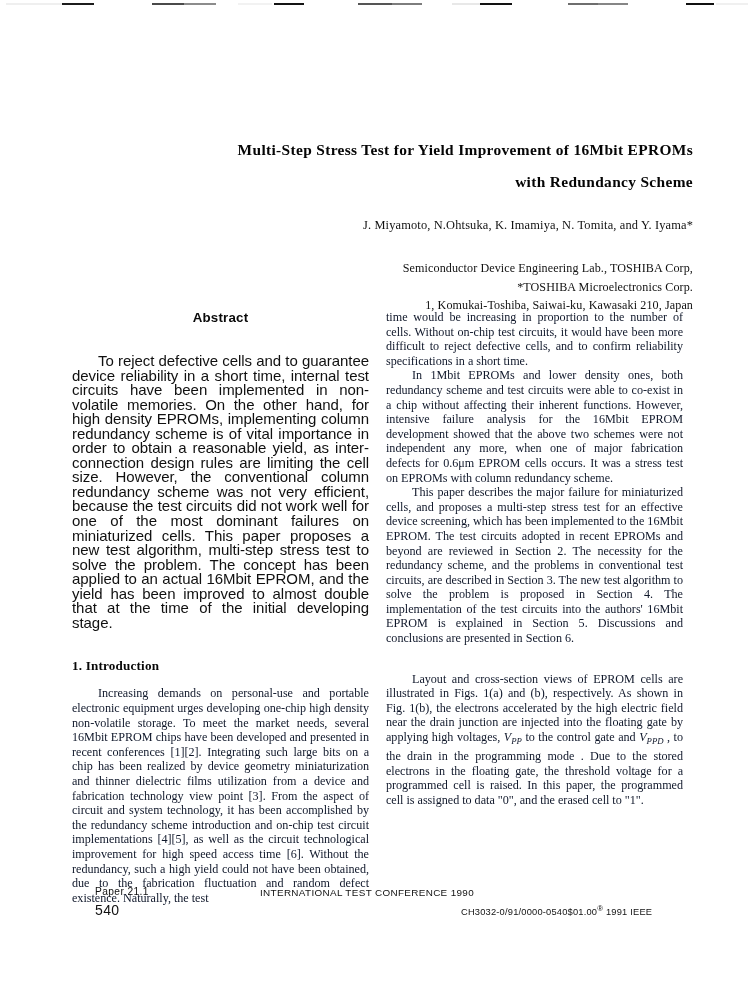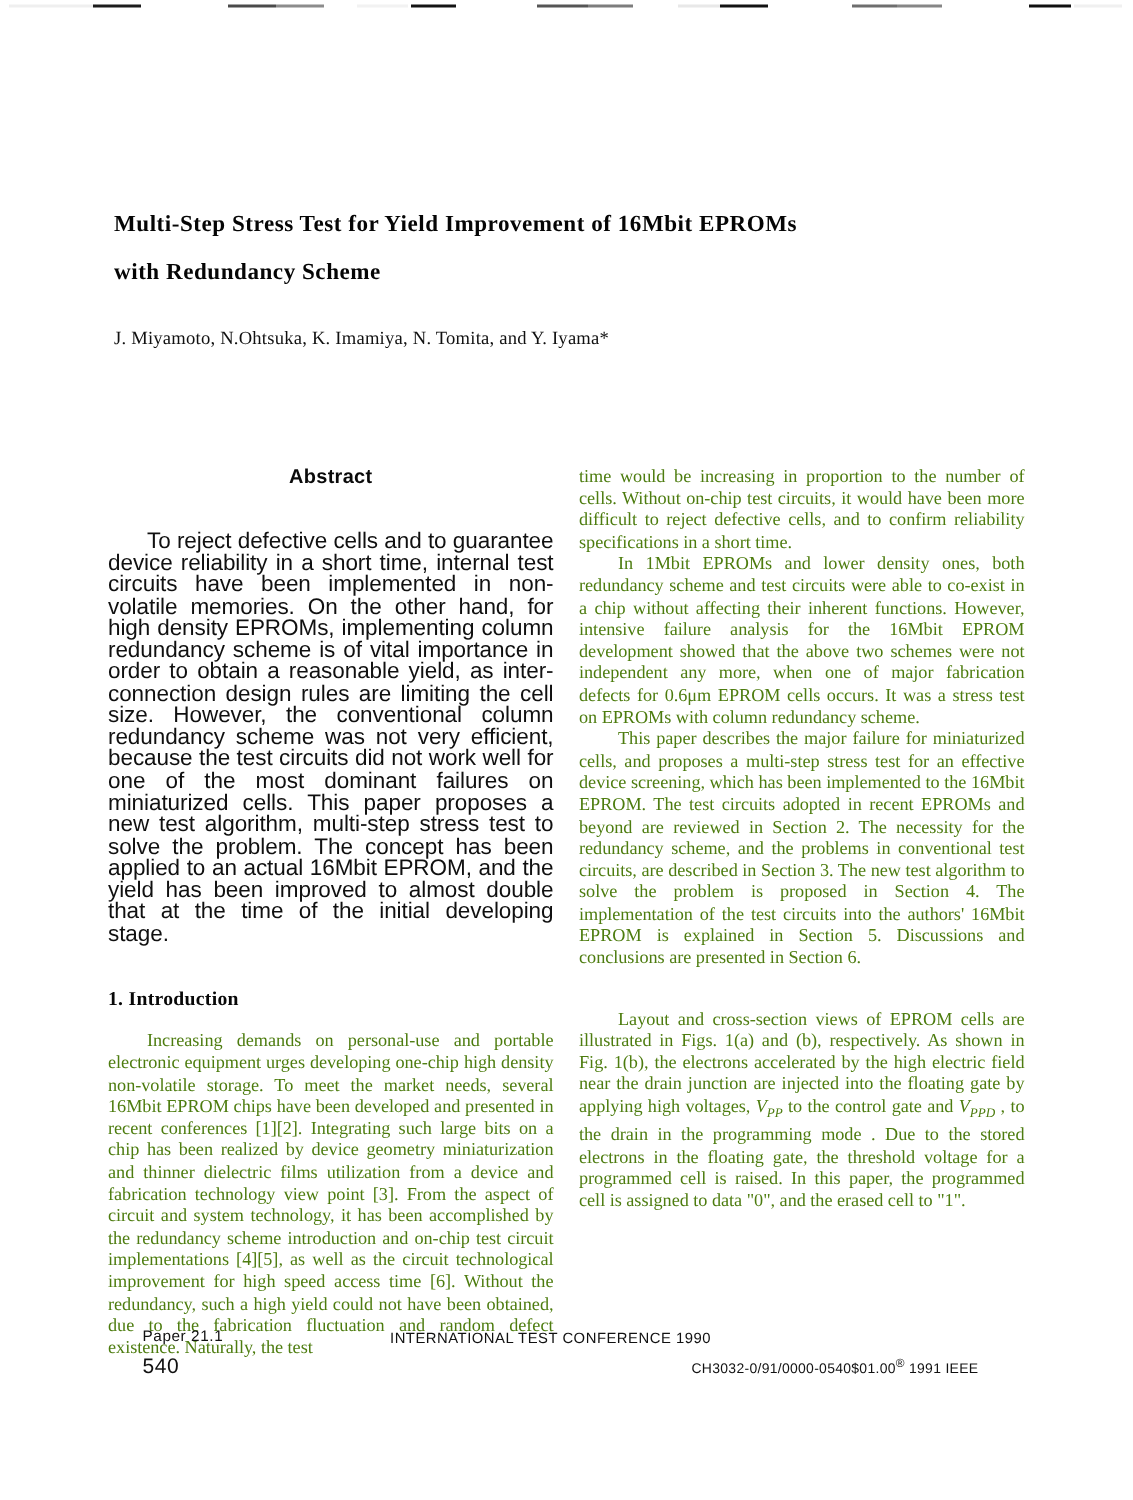--- a/index.html
+++ b/index.html
@@ -37,23 +37,23 @@
     top: 0; left: 0;
     width: 755px;
     height: 1000px;
     padding: 0;
   }
 
   
   .title-block {
     position: absolute;
     top: 140px;
-    left: 76px;
+    left: 62px;
     width: 631px;
-    text-align: left;
+    text-align: right;
   }
   .paper-title {
     font-family: "Liberation Serif", "DejaVu Serif", serif;
     font-weight: bold;
     font-size: 15.4px;
     line-height: 20px;
     letter-spacing: 0.35px;
     margin: 0;
     color: #050505;
   }
@@ -124,21 +124,21 @@
   .h-section.left   { text-align: left; }
 
   .body-text {
     font-family: "Liberation Serif", "DejaVu Serif", serif;
     font-size: 12.15px;
     line-height: 14.6px;
     text-align: justify;
     text-indent: 26px;
     margin: 0;
     letter-spacing: -0.02px;
-    color: #4d7c0f;
+    color: #0f172a;
   }
   .body-text.no-indent { text-indent: 0; }
 
   .spacer-28 { height: 28px; }
   .spacer-14 { height: 14px; }
   .spacer-12 { height: 12px; }
 
   var.vv {
     font-style: italic;
     font-family: "Liberation Serif", "DejaVu Serif", serif;
@@ -210,20 +210,25 @@
     <i style="left:686px;width:28px;  background:#101010;"></i>
     <i style="left:716px;width:32px;  background:#f0f0f0;"></i>
   </div>
 
   <div class="title-block">
     <h1 class="paper-title">
       <span>Multi-Step Stress Test for Yield Improvement of 16Mbit EPROMs</span>
       <span class="line2">with Redundancy Scheme</span>
     </h1>
     <div class="authors">J. Miyamoto, N.Ohtsuka, K. Imamiya, N. Tomita, and Y. Iyama*</div>
+    <div class="affiliation">
+      <div>Semiconductor Device Engineering Lab., TOSHIBA Corp,</div>
+      <div class="aff-2">*TOSHIBA Microelectronics Corp.</div>
+      <div>1, Komukai-Toshiba, Saiwai-ku, Kawasaki  210,  Japan</div>
+    </div>
   </div>
 
   <div class="col col-left">
     <h2 class="h-abstract">Abstract</h2>
     <p class="abstract-text">To reject defective cells and to guarantee device reliability in a short time, internal test circuits have been implemented in non-volatile memories. On the other hand, for high density EPROMs, implementing column redundancy scheme is of vital importance in order to obtain a reasonable yield, as inter-connection design rules are limiting the cell size. However, the conventional column redundancy scheme was not very efficient, because the test circuits did not work well for one of the most dominant failures on miniaturized cells. This paper proposes a new test algorithm, multi-step stress test to solve the problem. The concept has been applied to an actual 16Mbit EPROM, and the yield has been improved to almost double that at the time of the  initial developing stage.</p>
 
     <div class="spacer-28"></div>
 
     <h2 class="h-section center">1. Introduction</h2>
 

